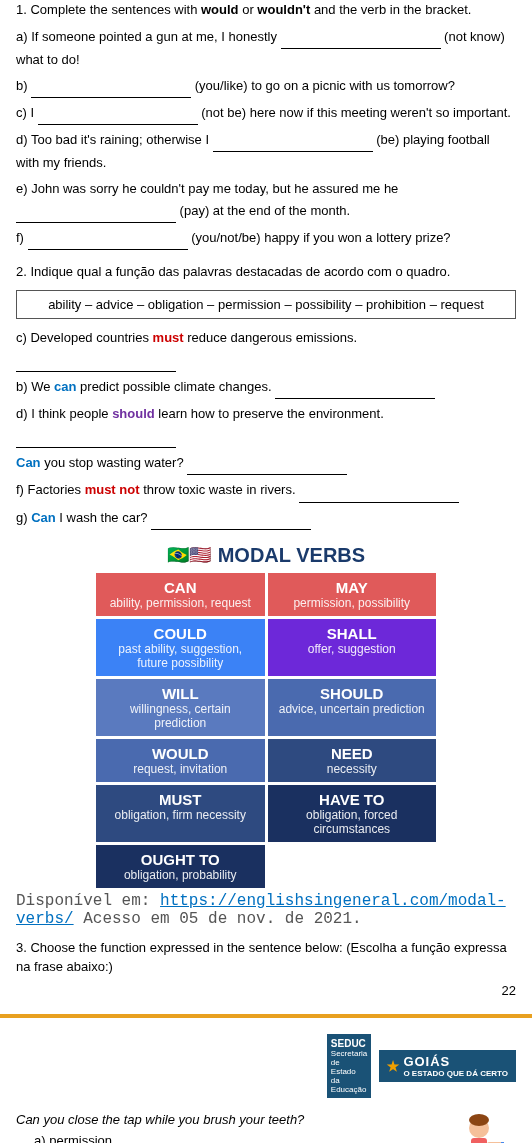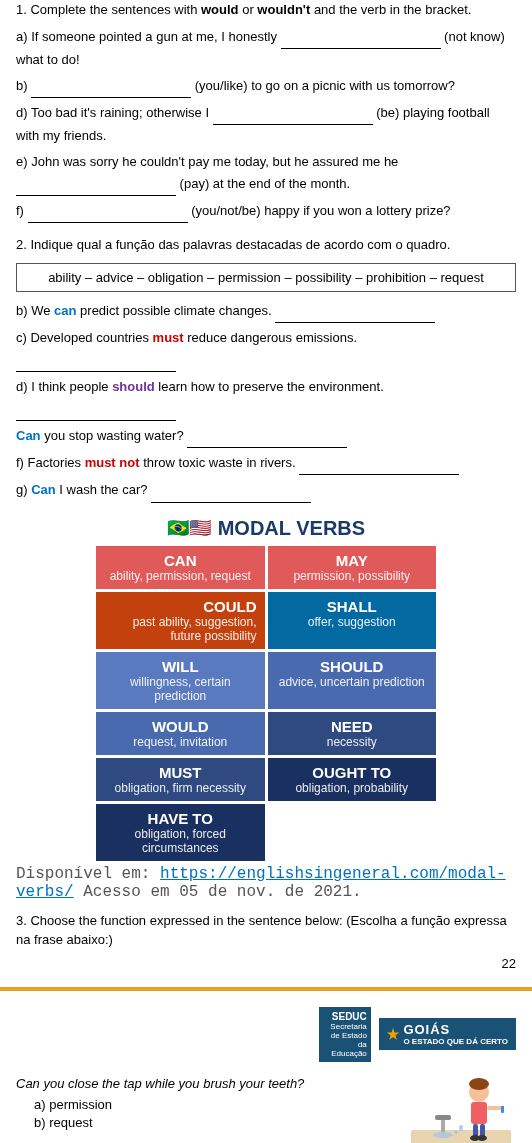--- a/index.html
+++ b/index.html
@@ -77,23 +77,23 @@
       font-weight: bold;
       display: block;
     }
     .mv-cell .mv-sub {
       font-size: 12px;
       display: block;
       opacity: 0.9;
     }
     .cell-can { background: #e05a5a; }
     .cell-may { background: #e05a5a; }
-    .cell-could { background: #c2410c; text-align: right; }
+    .cell-could { background: #3b82f6; }
     .cell-might { background: #3a5fa8; }
-    .cell-shall { background: #0369a1; }
+    .cell-shall { background: #6d28d9; }
     .cell-will { background: #5a7abf; }
     .cell-should { background: #4a6aaf; }
     .cell-would { background: #4a6aaf; }
     .cell-need { background: #2e4a80; }
     .cell-must { background: #2e4a80; }
     .cell-ought { background: #1a3060; }
     .cell-haveto { background: #1a3060; }
     .source-text {
       font-size: 16px;
       color: #555;
@@ -121,22 +121,22 @@
       justify-content: flex-end;
       align-items: center;
       gap: 8px;
       margin-bottom: 8px;
     }
     .logo-seduc {
       background: #1a5276;
       color: #fff;
       font-size: 9px;
       padding: 4px 4px;
-      text-align: right;
-      width: 52px;
+      text-align: left;
+      width: 44px;
     }
     .logo-goias {
       background: #1a5276;
       color: #fff;
       font-size: 10px;
       font-weight: bold;
       padding: 4px 8px;
       display: flex;
       align-items: center;
       gap: 4px;
@@ -174,30 +174,31 @@
 <body>
 
 <div class="page">
 
   <div class="section">
     <div class="question-title">
       <span>1. Complete the sentences with </span><b>would</b><span> or </span><b>wouldn't</b><span> and the verb in the bracket.</span>
     </div>
     <div class="sentence">a) If someone pointed a gun at me, I honestly <span class="fill-line">&nbsp;&nbsp;&nbsp;&nbsp;&nbsp;&nbsp;&nbsp;&nbsp;&nbsp;&nbsp;&nbsp;&nbsp;&nbsp;&nbsp;&nbsp;&nbsp;&nbsp;&nbsp;&nbsp;</span> (not know) what to do!</div>
     <div class="sentence">b) <span class="fill-line">&nbsp;&nbsp;&nbsp;&nbsp;&nbsp;&nbsp;&nbsp;&nbsp;&nbsp;&nbsp;&nbsp;&nbsp;&nbsp;&nbsp;&nbsp;&nbsp;&nbsp;&nbsp;&nbsp;</span> (you/like) to go on a picnic with us tomorrow?</div>
+    <div class="sentence">c) I <span class="fill-line">&nbsp;&nbsp;&nbsp;&nbsp;&nbsp;&nbsp;&nbsp;&nbsp;&nbsp;&nbsp;&nbsp;&nbsp;&nbsp;&nbsp;&nbsp;&nbsp;&nbsp;&nbsp;&nbsp;</span> (not be) here now if this meeting weren't so important.</div>
     <div class="sentence">d) Too bad it's raining; otherwise I <span class="fill-line">&nbsp;&nbsp;&nbsp;&nbsp;&nbsp;&nbsp;&nbsp;&nbsp;&nbsp;&nbsp;&nbsp;&nbsp;&nbsp;&nbsp;&nbsp;&nbsp;&nbsp;&nbsp;&nbsp;</span> (be) playing football with my friends.</div>
     <div class="sentence">e) John was sorry he couldn't pay me today, but he assured me he <span class="fill-line">&nbsp;&nbsp;&nbsp;&nbsp;&nbsp;&nbsp;&nbsp;&nbsp;&nbsp;&nbsp;&nbsp;&nbsp;&nbsp;&nbsp;&nbsp;&nbsp;&nbsp;&nbsp;&nbsp;</span> (pay) at the end of the month.</div>
     <div class="sentence">f) <span class="fill-line">&nbsp;&nbsp;&nbsp;&nbsp;&nbsp;&nbsp;&nbsp;&nbsp;&nbsp;&nbsp;&nbsp;&nbsp;&nbsp;&nbsp;&nbsp;&nbsp;&nbsp;&nbsp;&nbsp;</span> (you/not/be) happy if you won a lottery prize?</div>
   </div>
 
   <div class="section">
     <div class="question-title">2. Indique qual a função das palavras destacadas de acordo com o quadro.</div>
     <div class="modal-box">ability – advice – obligation – permission – possibility – prohibition – request</div>
+    <div class="sentence">c) Developed countries <b class="colored-word must">must</b> reduce dangerous emissions. <span class="fill-line">&nbsp;&nbsp;&nbsp;&nbsp;&nbsp;&nbsp;&nbsp;&nbsp;&nbsp;&nbsp;&nbsp;&nbsp;&nbsp;&nbsp;&nbsp;&nbsp;&nbsp;&nbsp;&nbsp;</span></div>
     <div class="sentence">b) We <b class="colored-word can">can</b> predict possible climate changes. <span class="fill-line">&nbsp;&nbsp;&nbsp;&nbsp;&nbsp;&nbsp;&nbsp;&nbsp;&nbsp;&nbsp;&nbsp;&nbsp;&nbsp;&nbsp;&nbsp;&nbsp;&nbsp;&nbsp;&nbsp;</span></div>
-    <div class="sentence">c) Developed countries <b class="colored-word must">must</b> reduce dangerous emissions. <span class="fill-line">&nbsp;&nbsp;&nbsp;&nbsp;&nbsp;&nbsp;&nbsp;&nbsp;&nbsp;&nbsp;&nbsp;&nbsp;&nbsp;&nbsp;&nbsp;&nbsp;&nbsp;&nbsp;&nbsp;</span></div>
     <div class="sentence">d) I think people <b class="colored-word should">should</b> learn how to preserve the environment. <span class="fill-line">&nbsp;&nbsp;&nbsp;&nbsp;&nbsp;&nbsp;&nbsp;&nbsp;&nbsp;&nbsp;&nbsp;&nbsp;&nbsp;&nbsp;&nbsp;&nbsp;&nbsp;&nbsp;&nbsp;</span></div>
     <div class="sentence"><b class="colored-word can">Can</b> you stop wasting water? <span class="fill-line">&nbsp;&nbsp;&nbsp;&nbsp;&nbsp;&nbsp;&nbsp;&nbsp;&nbsp;&nbsp;&nbsp;&nbsp;&nbsp;&nbsp;&nbsp;&nbsp;&nbsp;&nbsp;&nbsp;</span></div>
     <div class="sentence">f) Factories <b class="colored-word must">must not</b> throw toxic waste in rivers. <span class="fill-line">&nbsp;&nbsp;&nbsp;&nbsp;&nbsp;&nbsp;&nbsp;&nbsp;&nbsp;&nbsp;&nbsp;&nbsp;&nbsp;&nbsp;&nbsp;&nbsp;&nbsp;&nbsp;&nbsp;</span></div>
     <div class="sentence">g) <b class="colored-word can">Can</b> I wash the car? <span class="fill-line">&nbsp;&nbsp;&nbsp;&nbsp;&nbsp;&nbsp;&nbsp;&nbsp;&nbsp;&nbsp;&nbsp;&nbsp;&nbsp;&nbsp;&nbsp;&nbsp;&nbsp;&nbsp;&nbsp;</span></div>
   </div>
 
   <div class="modal-verbs-section">
     <div class="modal-verbs-title">
       <span class="mv-flag">🇧🇷🇺🇸</span>
       <span>MODAL VERBS</span>
@@ -232,27 +233,27 @@
         <span class="mv-sub">request, invitation</span>
       </div>
       <div class="mv-cell cell-need">
         <span class="mv-main">NEED</span>
         <span class="mv-sub">necessity</span>
       </div>
       <div class="mv-cell cell-must">
         <span class="mv-main">MUST</span>
         <span class="mv-sub">obligation, firm necessity</span>
       </div>
+      <div class="mv-cell cell-haveto">
+        <span class="mv-main">HAVE TO</span>
+        <span class="mv-sub">obligation, forced circumstances</span>
+      </div>
       <div class="mv-cell cell-ought">
         <span class="mv-main">OUGHT TO</span>
         <span class="mv-sub">obligation, probability</span>
-      </div>
-      <div class="mv-cell cell-haveto">
-        <span class="mv-main">HAVE TO</span>
-        <span class="mv-sub">obligation, forced circumstances</span>
       </div>
     </div>
     <div class="source-text">
       Disponível em: <a href="#">https://englishsingeneral.com/modal-verbs/</a> Acesso em 05 de nov. de 2021.
     </div>
   </div>
 
   <div style="margin-top:10px;">
     <div class="question-title">3. Choose the function expressed in the sentence below: (Escolha a função expressa na frase abaixo:)</div>
     <div class="page-number">22</div>

